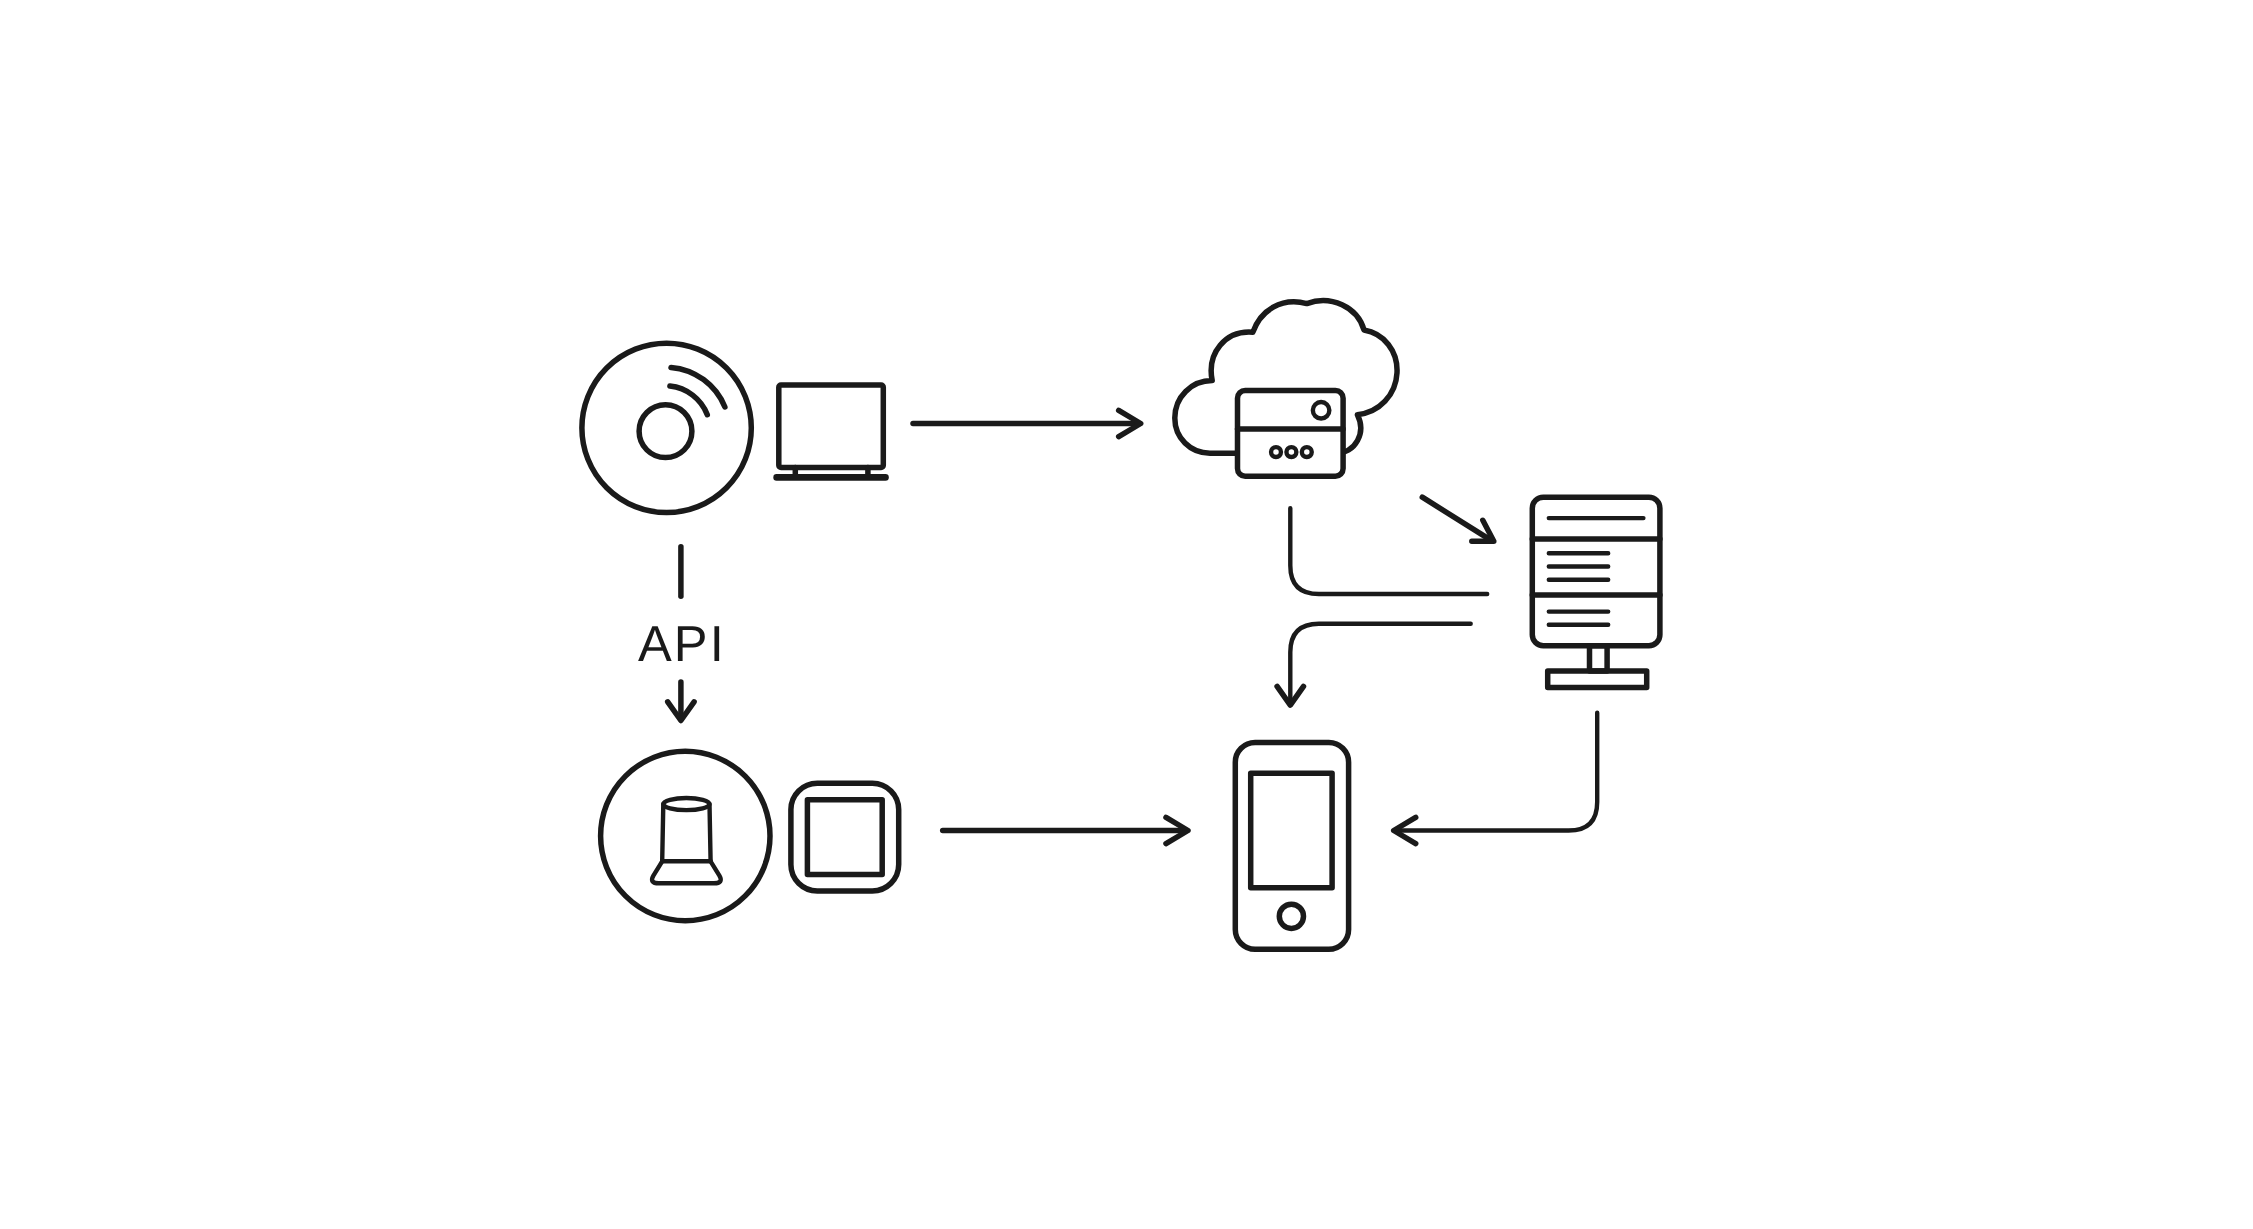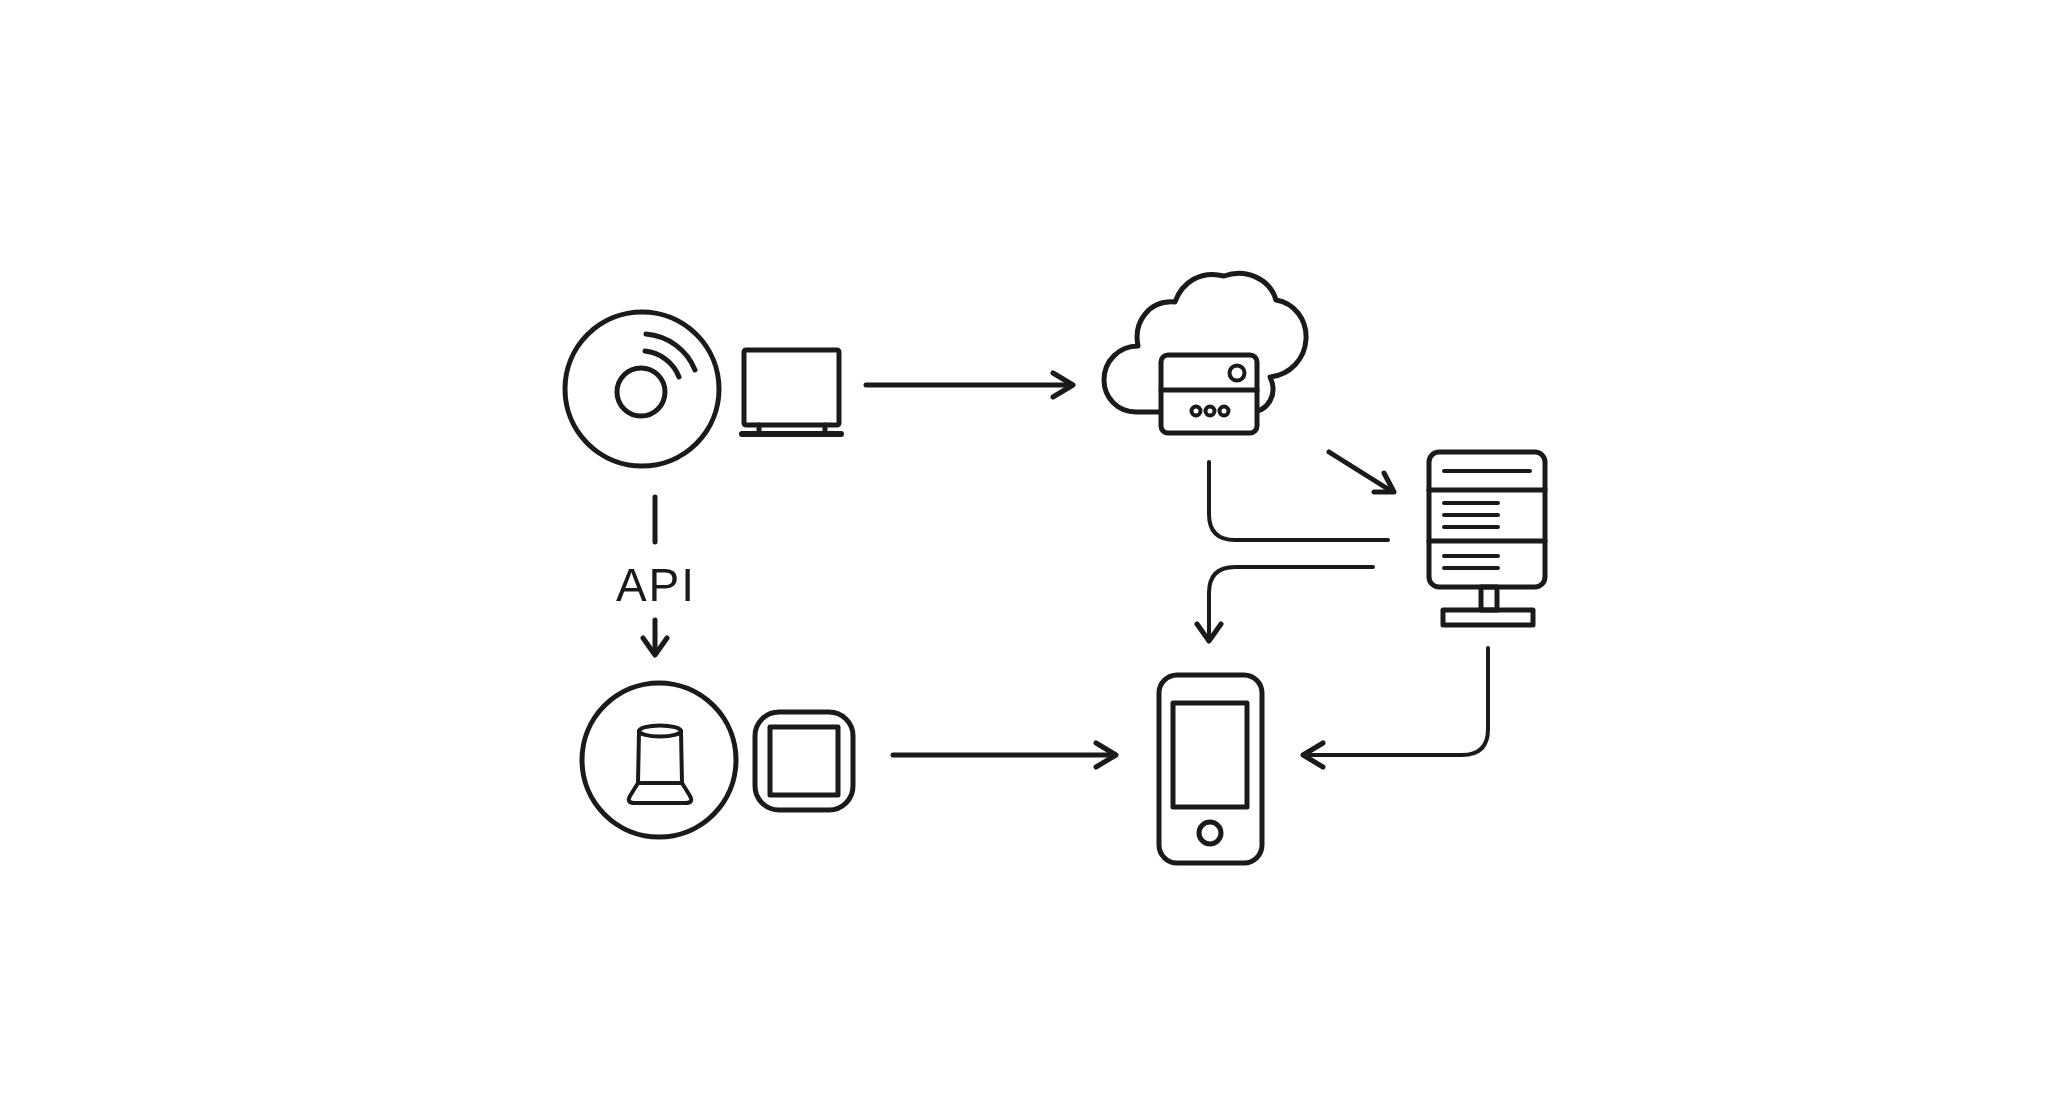--- a/index.html
+++ b/index.html
@@ -1,18 +1,18 @@
 <!DOCTYPE html>
 <html style="--ink: #1a1a1a; --background: #ffffff;"><head>
 <meta charset="utf-8">
 <title></title>
 <style>
   :root { --ink:#1a1a1a; --background:#ffffff; }
   html,body { margin:0; padding:0; background:var(--background); }
-  .canvas { position:relative; width:1716px; height:1117px; background:var(--background); overflow:hidden;margin-left:36px; }
+  .canvas { position:relative; width:1716px; height:1117px; background:var(--background); overflow:hidden; }
   svg { display:block; width:2048px; height:1117px; }
   .s  { fill:none; stroke:var(--ink); stroke-width:5; stroke-linecap:round; stroke-linejoin:round; }
   .s4 { fill:none; stroke:var(--ink); stroke-width:4; stroke-linecap:round; stroke-linejoin:round; }
   .s6 { fill:none; stroke:var(--ink); stroke-width:6; stroke-linecap:round; stroke-linejoin:round; }
   .fw { fill:var(--background); }
   .label { font-family:"Liberation Sans", sans-serif; font-size:46px; letter-spacing:2px; fill:var(--ink); }
 </style>
 </head>
 <body>
 

